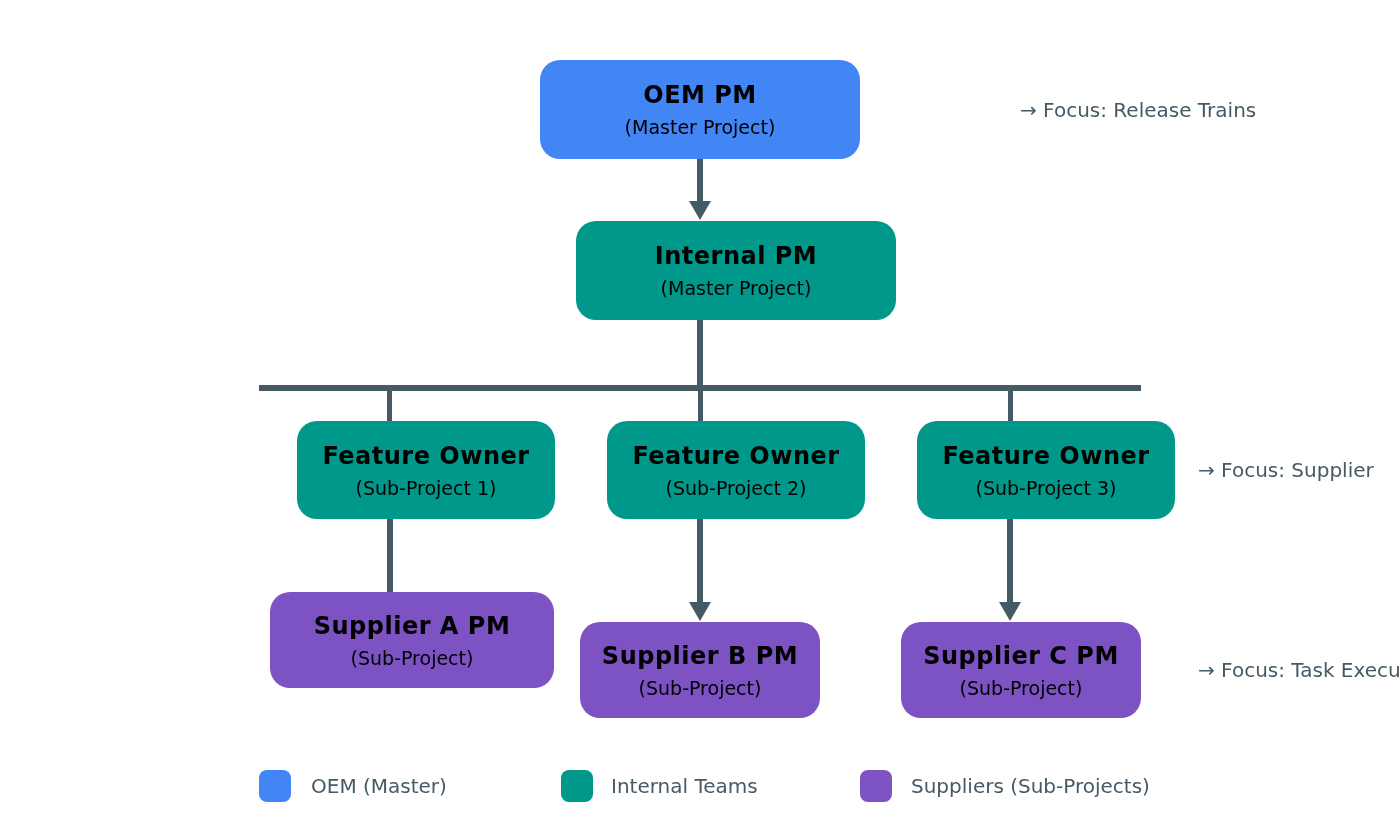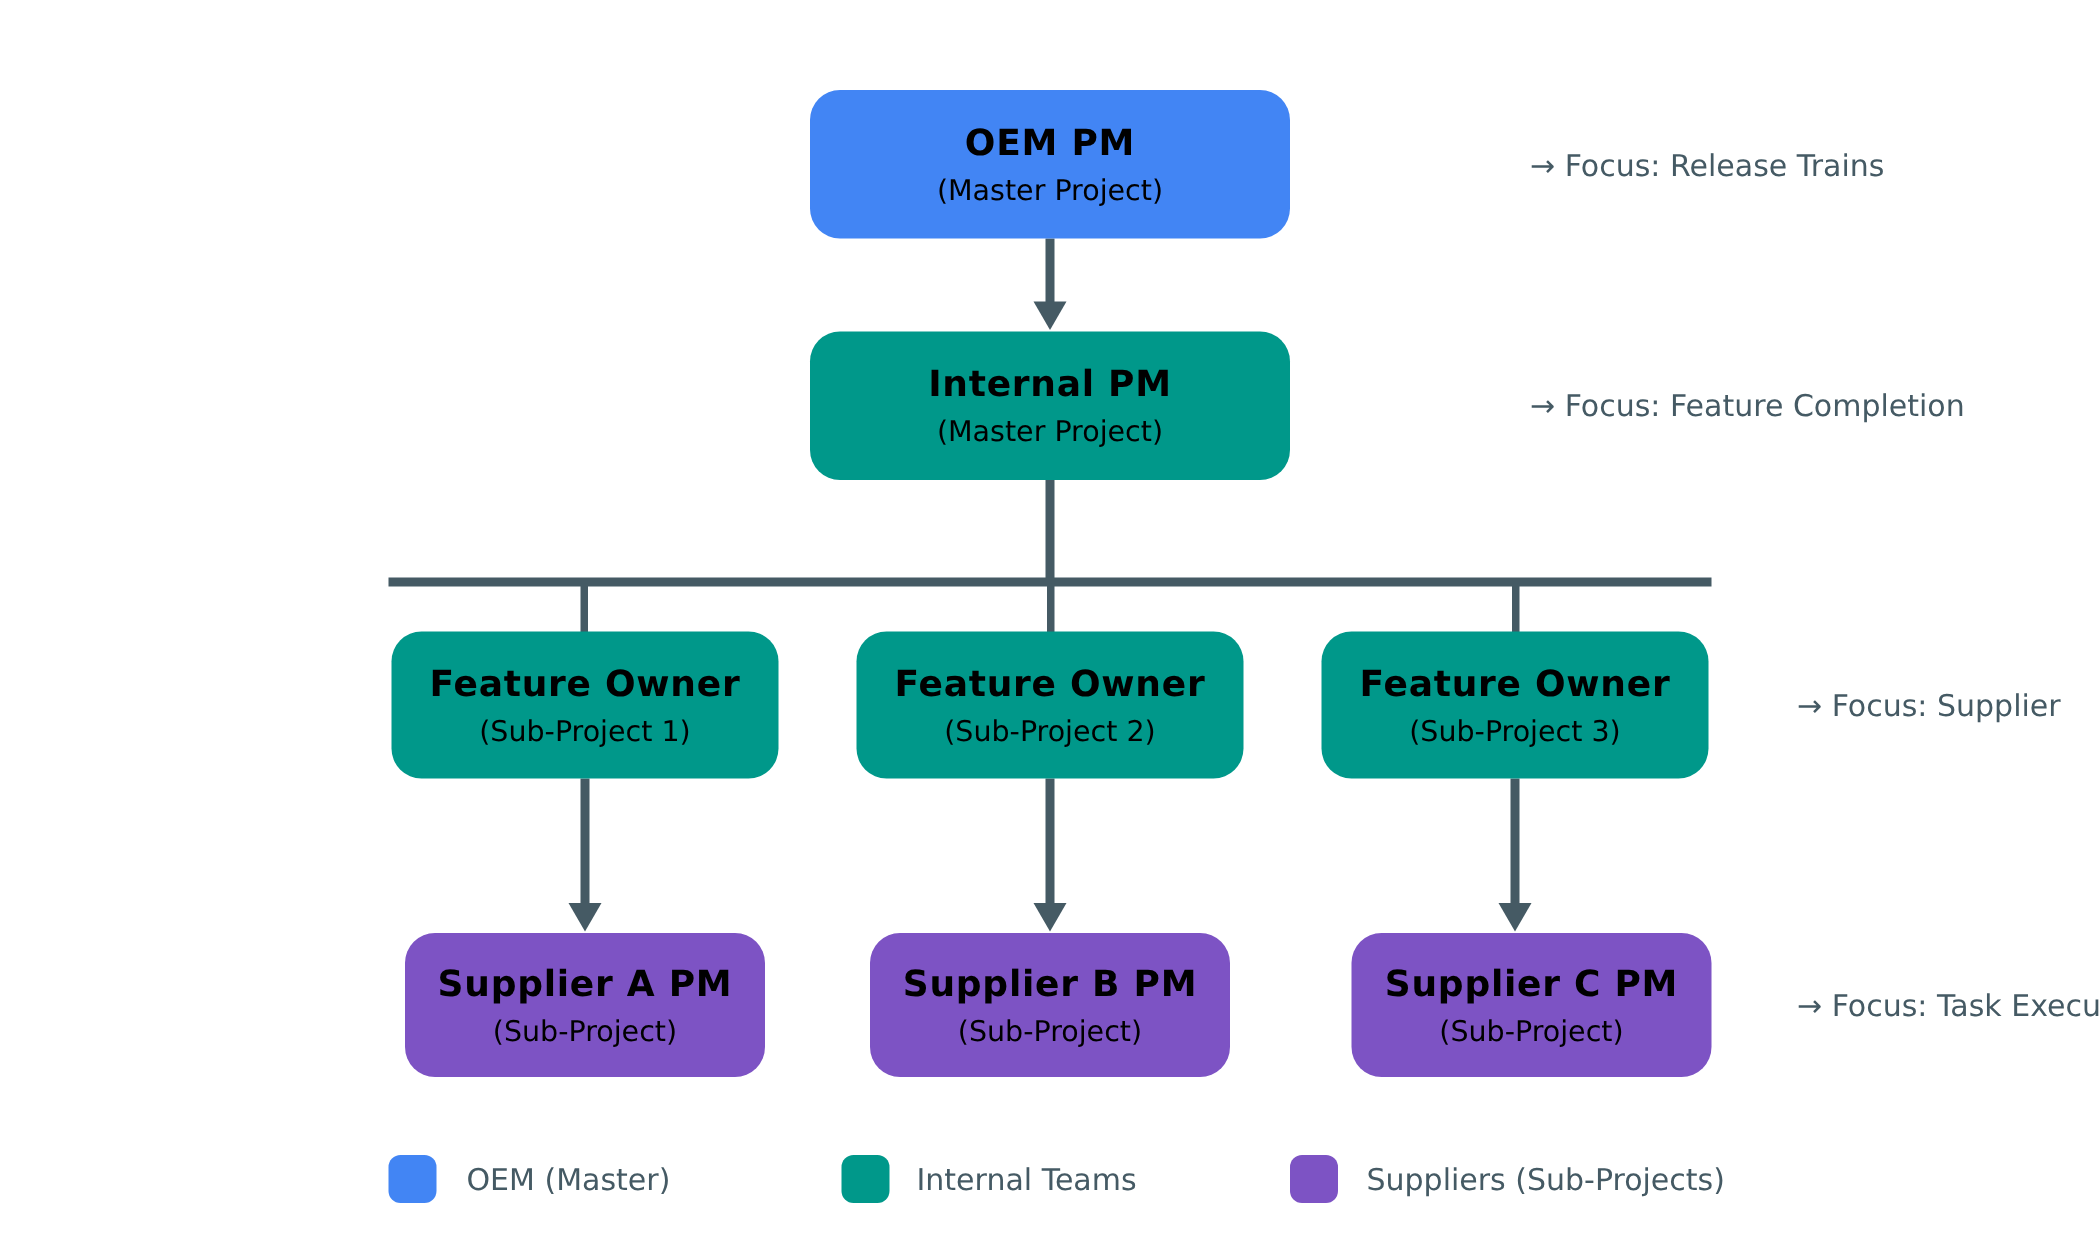--- a/index.html
+++ b/index.html
@@ -17,29 +17,29 @@
     flex-direction: column;
     align-items: center;
     justify-content: center;
     gap: 7px;
     text-align: center;
   }
   .node .title { font-size: 24px; font-weight: 700; letter-spacing: 0.5px; }
   .node .subtitle { font-size: 19px; font-weight: 400; }
 
   .oem-bg { background: #4285F4; }
-  .teal-bg { background: #00988A; }
+  .teal-bg { background: #00988A; margin-left: 36px; }
   .purple-bg { background: #7D53C4; }
 
   #node-oem       { left: 540px; top:  60px; width: 320px; height: 99px; }
   #node-internal  { left: 540px; top: 221px; width: 320px; height: 99px; }
   #node-feature1  { left: 261px; top: 421px; width: 258px; height: 98px; }
   #node-feature2  { left: 571px; top: 421px; width: 258px; height: 98px; }
   #node-feature3  { left: 881px; top: 421px; width: 258px; height: 98px; }
-  #node-supplierA { left: 270px; top: 622px; width: 240px; height: 96px; }
+  #node-supplierA { left: 270px; top: 592px; width: 284px; height: 96px; }
   #node-supplierB { left: 580px; top: 622px; width: 240px; height: 96px; align-items: center; }
   #node-supplierC { left: 890px; top: 622px; width: 240px; height: 96px; margin-left: 11px; }
 
   
   .vline, .hline { position: absolute; background: #455A64; }
   .arrowhead {
     position: absolute; width: 0; height: 0;
     border-left: 11px solid transparent;
     border-right: 11px solid transparent;
     border-top: 19px solid #455A64;
@@ -139,21 +139,20 @@
     <div class="title">Supplier B PM</div>
     <div class="subtitle">(Sub-Project)</div>
   </div>
 
   <div class="node purple-bg" id="node-supplierC">
     <div class="title">Supplier C PM</div>
     <div class="subtitle">(Sub-Project)</div>
   </div>
 
   <div class="annotation" id="annotation-release">→ Focus: Release Trains</div>
-  <div class="annotation" id="annotation-feature">→ Focus: Feature Completion</div>
   <div class="annotation" id="annotation-delivery">→ Focus: Supplier</div>
   <div class="annotation" id="annotation-task">→ Focus: Task Execution</div>
 
   <div class="legend-item" id="legend-internal">
     <div class="legend-swatch" style="background: rgb(0, 152, 138);"></div>
     <div class="legend-label">Internal Teams</div>
   </div>
   <div class="legend-item" id="legend-oem">
     <div class="legend-swatch" style="background: rgb(66, 133, 244);"></div>
     <div class="legend-label">OEM (Master)</div>

